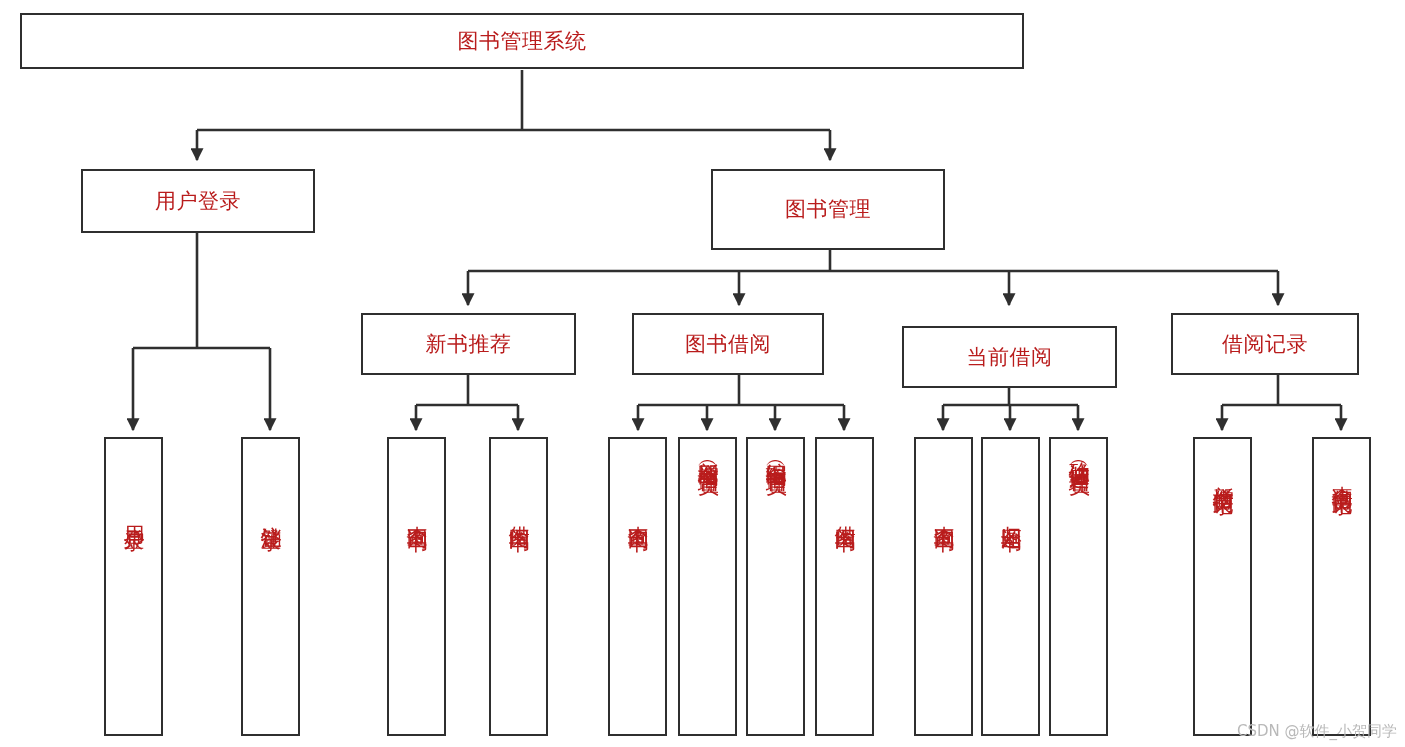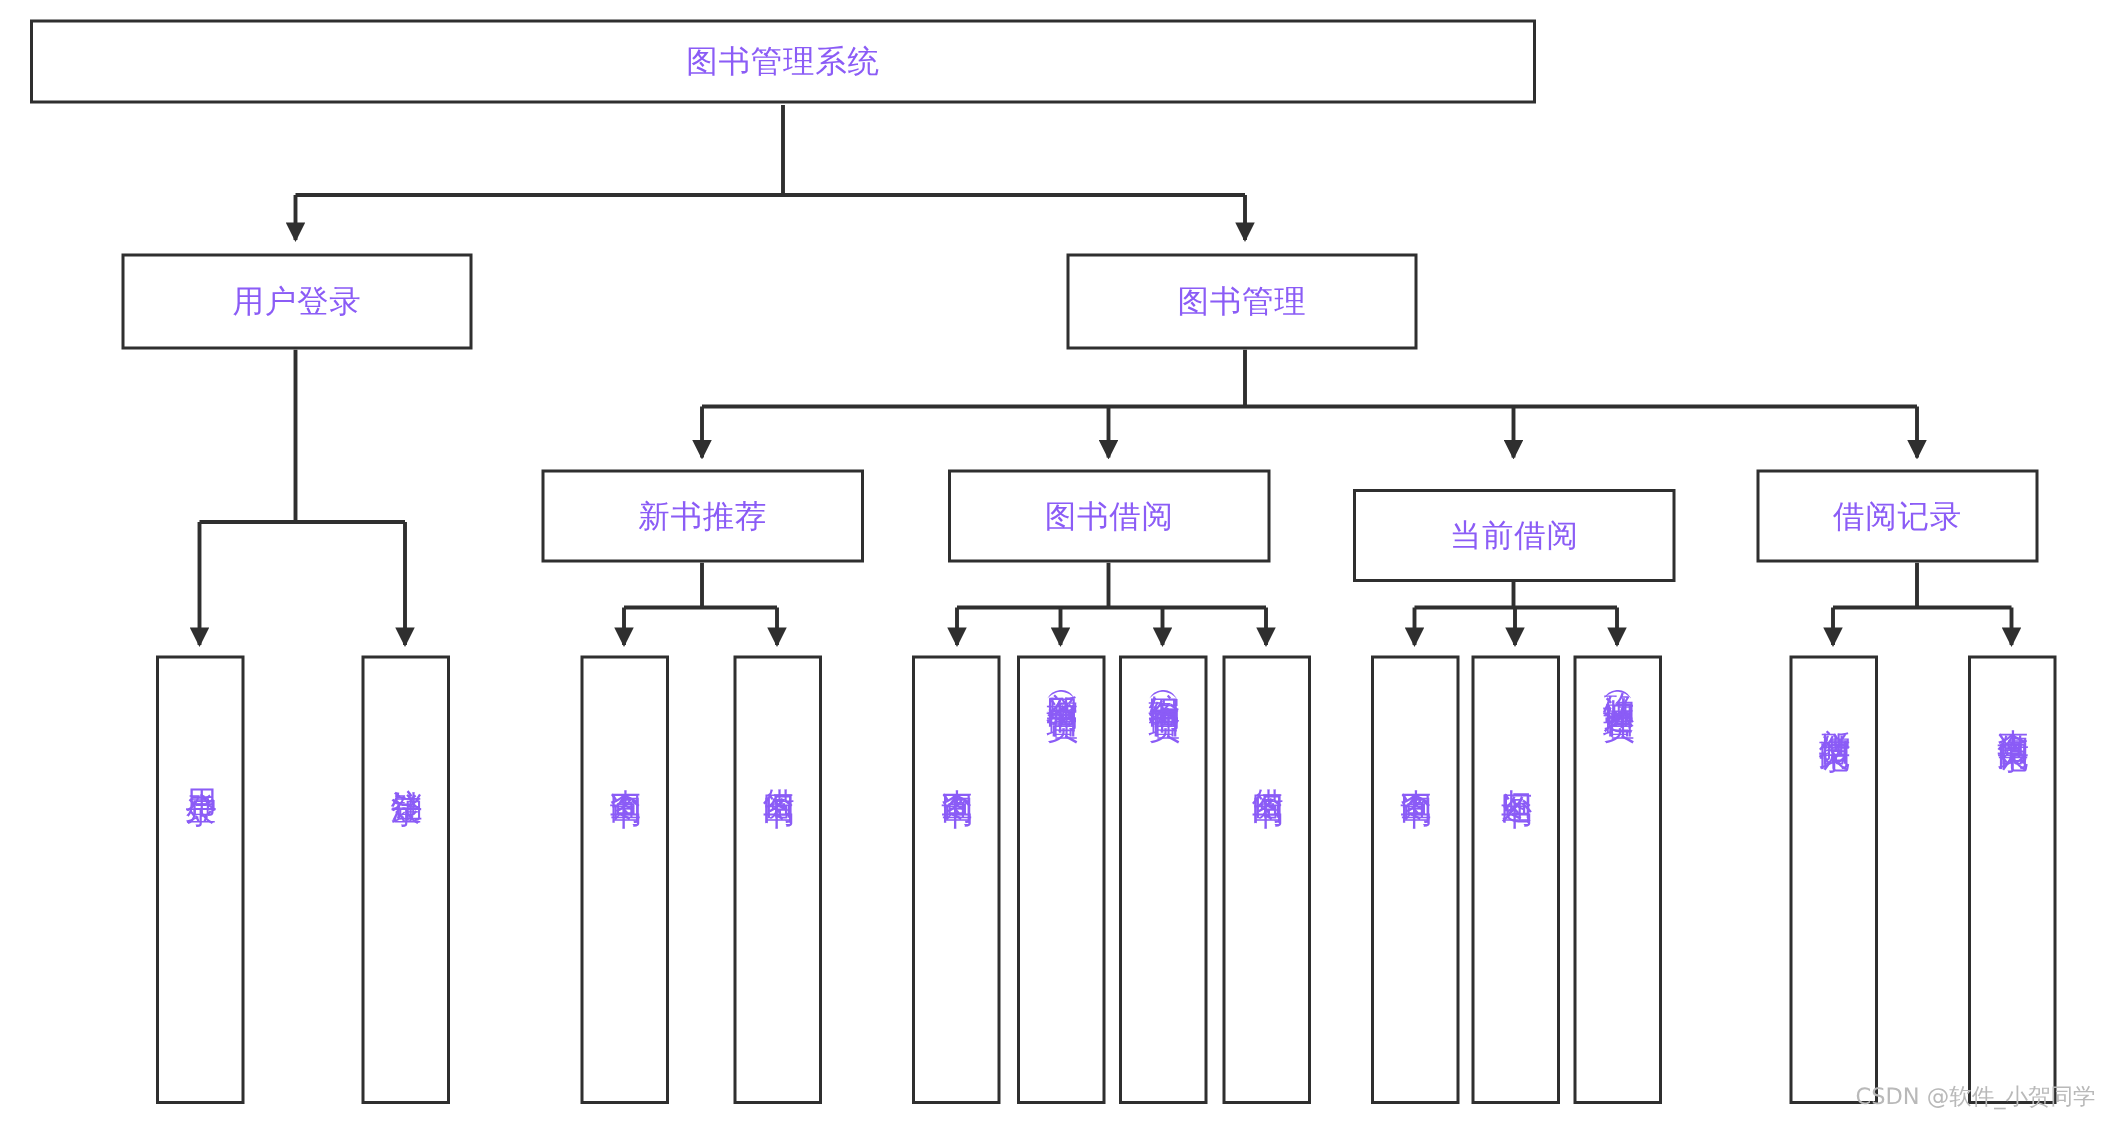--- a/index.html
+++ b/index.html
@@ -27,21 +27,21 @@
     pointer-events: none;
   }
   .node {
     position: absolute;
     box-sizing: border-box;
     background: #ffffff;
     border: 2px solid #2f2f2f;
     display: flex;
     align-items: center;
     justify-content: center;
-    color: #8b5cf6;
+    color: #b91c1c;
     z-index: 2;
   }
   .node .label {
     display: block;
     text-align: center;
     line-height: 1.18;
     letter-spacing: 0.5px;
   }
   
   .node.horiz .label {
@@ -130,28 +130,28 @@
     </g>
   </svg>
 
   <div class="node root horiz" style="left:20px; top:13px; width:1004px; height:56px;">
     <span class="label">图书管理系统</span>
   </div>
 
   <div class="node horiz" style="left:81px; top:169px; width:234px; height:64px;">
     <span class="label">用户登录</span>
   </div>
-  <div class="node horiz" style="left:711px; top:169px; width:234px; height:64px;">
+  <div class="node horiz" style="left:711px; top:169px; width:234px; height:81px;">
     <span class="label">图书管理</span>
   </div>
 
   <div class="node horiz" style="left:361px; top:313px; width:215px; height:62px;">
     <span class="label">新书推荐</span>
   </div>
-  <div class="node horiz" style="left:632px; top:313px; width:215px; height:62px;">
+  <div class="node horiz" style="left:632px; top:313px; width:192px; height:62px;">
     <span class="label">图书借阅</span>
   </div>
   <div class="node horiz" style="left:902px; top:326px; width:215px; height:62px;">
     <span class="label">当前借阅</span>
   </div>
   <div class="node horiz" style="left:1171px; top:313px; width:188px; height:62px;">
     <span class="label">借阅记录</span>
   </div>
 
   <div class="node vert" style="left:104px; top:437px; width:59px; height:299px; padding-top:70px;">

